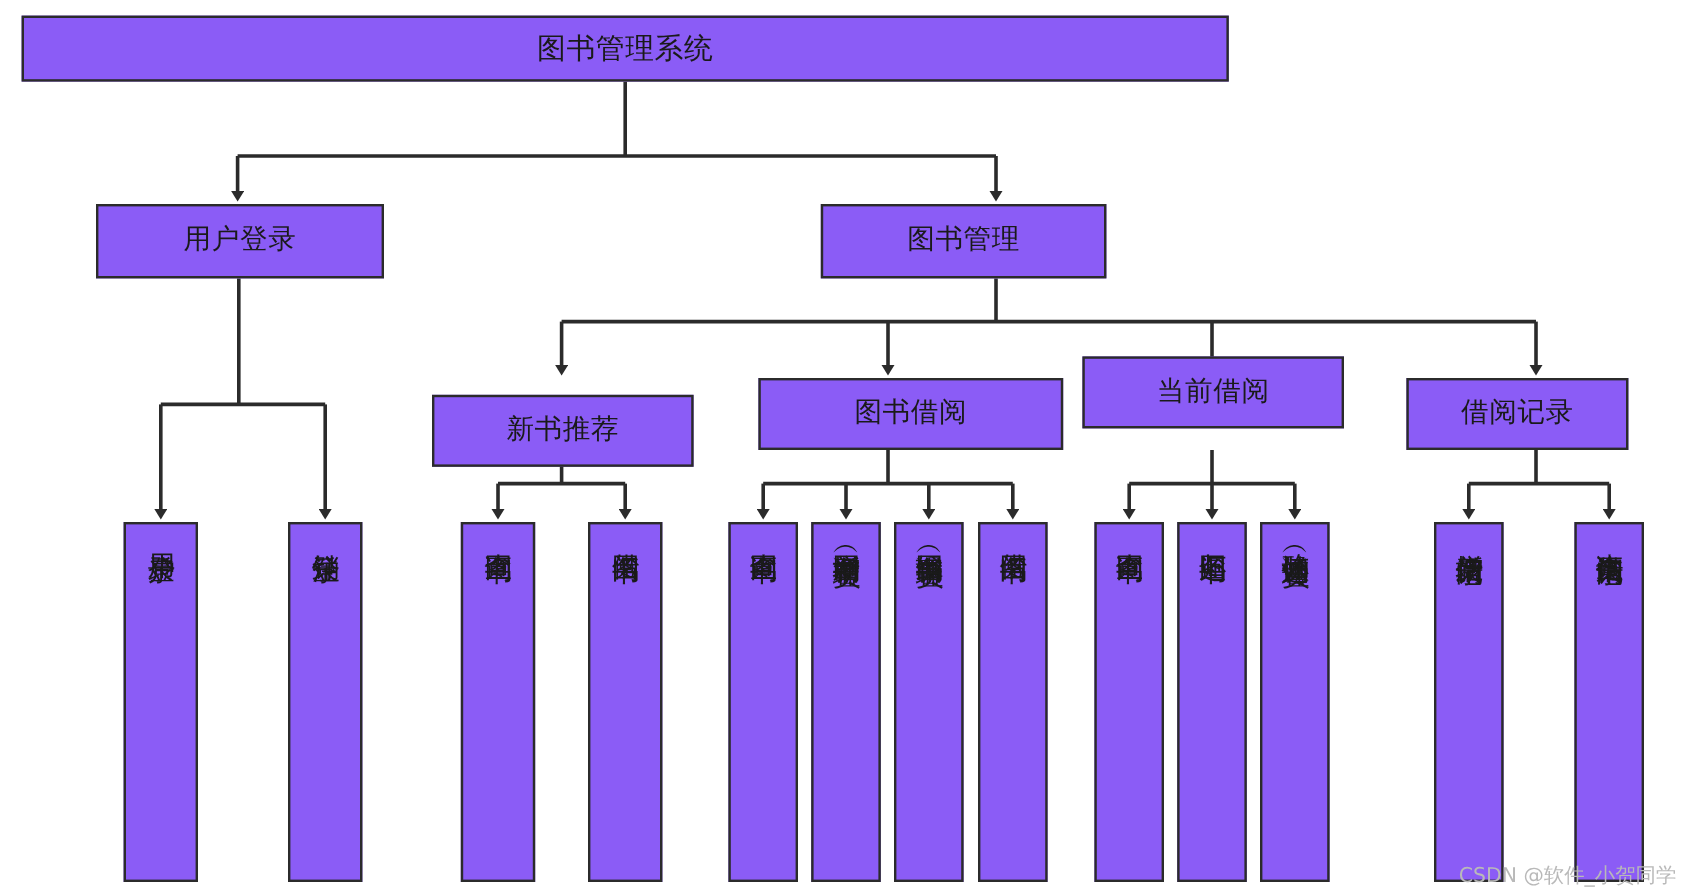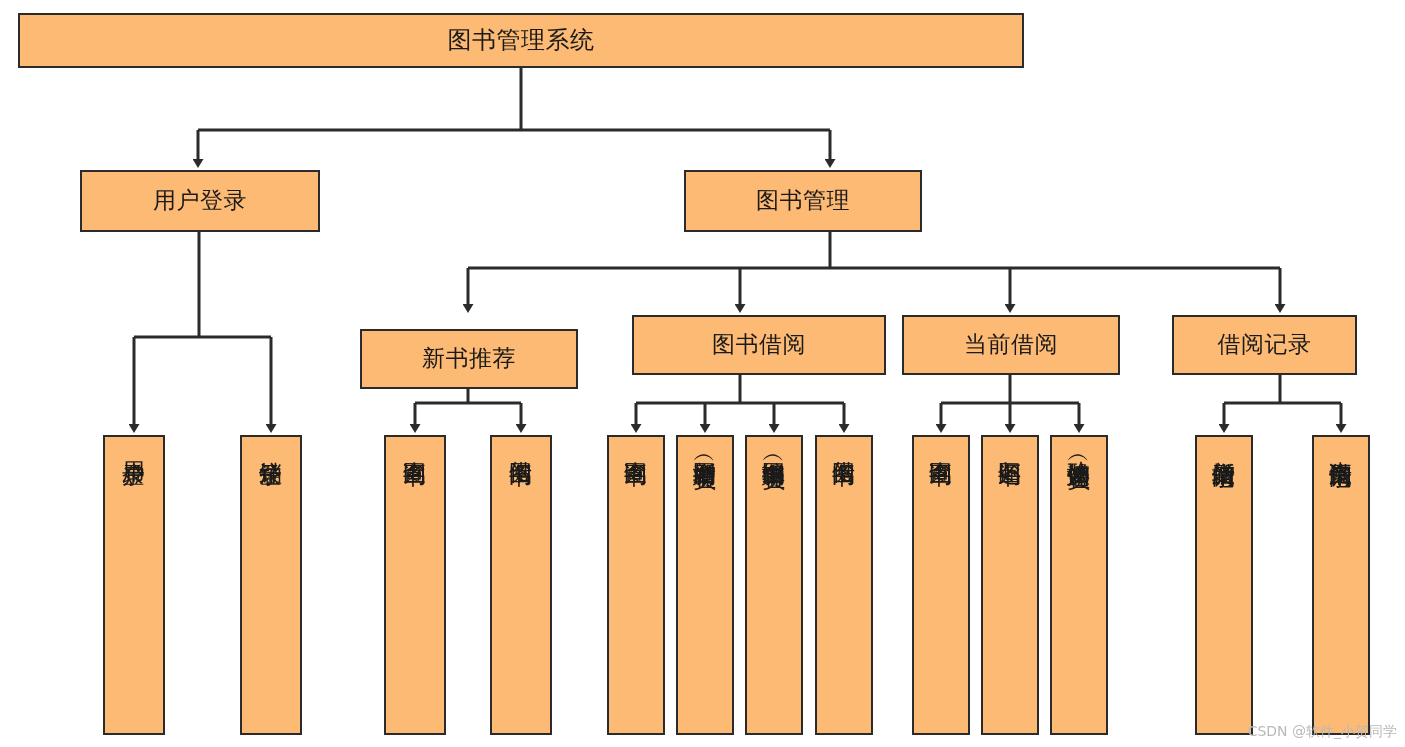--- a/index.html
+++ b/index.html
@@ -21,21 +21,21 @@
     position: absolute;
     left: 0;
     top: 0;
     width: 1405px;
     height: 747px;
   }
   .node {
     position: absolute;
     box-sizing: border-box;
     border: 2px solid #2b2b2b;
-    background: #fdba74;
+    background: #8b5cf6;
     display: flex;
     align-items: center;
     justify-content: center;
     color: #1a1a1a;
   }
   .node .label {
     display: block;
     text-align: center;
     line-height: 1.18;
   }
@@ -59,21 +59,21 @@
     text-orientation: upright;
     font-size: 23px;
     line-height: 1.05;
     letter-spacing: 1px;
     white-space: nowrap;
   }
   #watermark {
     position: absolute;
     right: 8px;
     bottom: 6px;
-    font-size: 14px;
+    font-size: 17px;
     color: #b9b9b9;
     white-space: nowrap;
     pointer-events: none;
   }
 </style>
 </head>
 <body>
 
 <div id="canvas">
 
@@ -140,21 +140,21 @@
   </div>
 
   <div class="node h" style="left:360px; top:315px; width:218px; height:60px;margin-top:14px;">
     <span class="label">新书推荐</span>
   </div>
 
   <div class="node h" style="left:632px; top:315px; width:254px; height:60px;">
     <span class="label">图书借阅</span>
   </div>
 
-  <div class="node h" style="left:902px; top:315px; width:218px; height:60px;">
+  <div class="node h" style="left:902px; top:297px; width:218px; height:60px;">
     <span class="label">当前借阅</span>
   </div>
 
   <div class="node h" style="left:1172px; top:315px; width:185px; height:60px;">
     <span class="label">借阅记录</span>
   </div>
 
   <div class="node v" style="left:103px; top:435px; width:62px; height:300px;">
     <span class="label">用户登录</span>
   </div>

